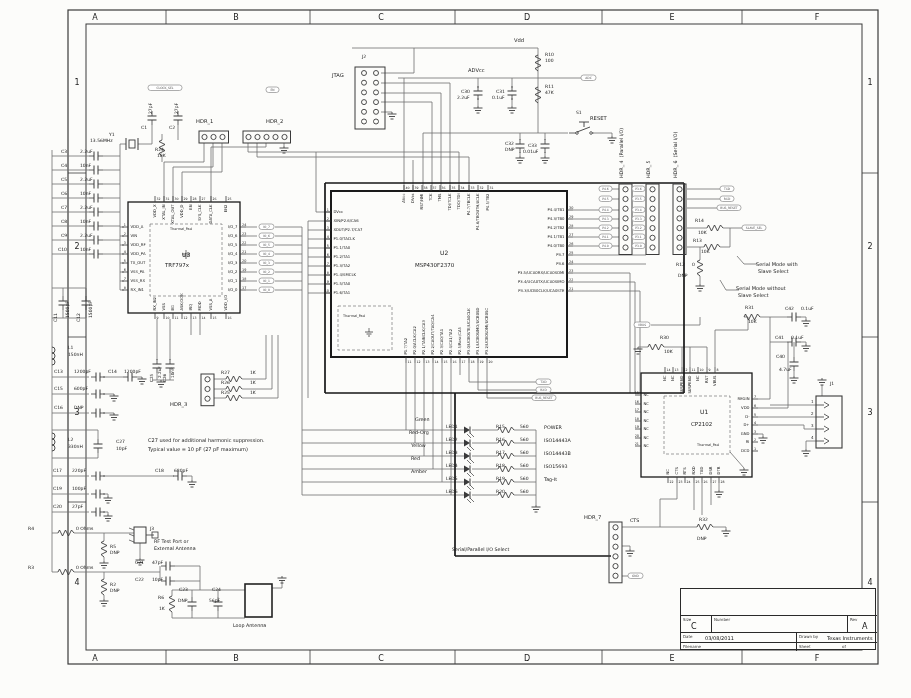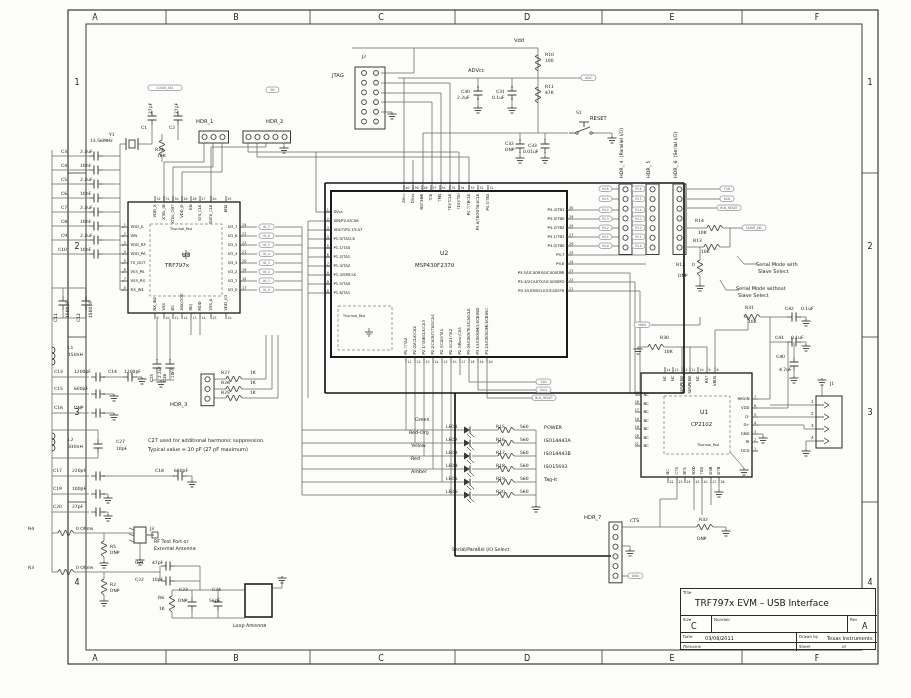--- a/index.html
+++ b/index.html
@@ -1259,24 +1259,20 @@
       <span style="left: 496px; top: 490px; font-size: 4.5px;">R20</span>
       <span style="left: 520px; top: 490px; font-size: 4.5px;">560</span>
       <span style="left: 544px; top: 426px; font-size: 4.8px;">POWER</span>
       <span style="left: 544px; top: 439px; font-size: 4.8px;">ISO14443A</span>
       <span style="left: 544px; top: 452px; font-size: 4.8px;">ISO14443B</span>
       <span style="left: 544px; top: 465px; font-size: 4.8px;">ISO15693</span>
       <span style="left: 544px; top: 478px; font-size: 4.8px;">Tag-It</span>
     </div>
 
   <div class="tb" style="left:680px;top:588px;width:196px;height:62px;">
-    <div class="cell" style="left:0;top:0;width:196px;height:26px;border-left:none;border-top:none;">
-      <span class="lab">Title</span>
-      <span class="val" style="left:14px;top:9px;font-size:9px;">TRF797x EVM – USB Interface</span>
-    </div>
     <div class="cell" style="left:0;top:26px;width:30px;height:17px;border-left:none;">
       <span class="lab">Size</span>
       <span class="val" style="left:10px;top:6px;font-size:8px;">C</span>
     </div>
     <div class="cell" style="left:30px;top:26px;width:136px;height:17px;">
       <span class="lab">Number</span>
       <span class="val" style="left:8px;top:6px;font-size:7px;"></span>
     </div>
     <div class="cell" style="left:166px;top:26px;width:30px;height:17px;">
       <span class="lab">Rev</span>

